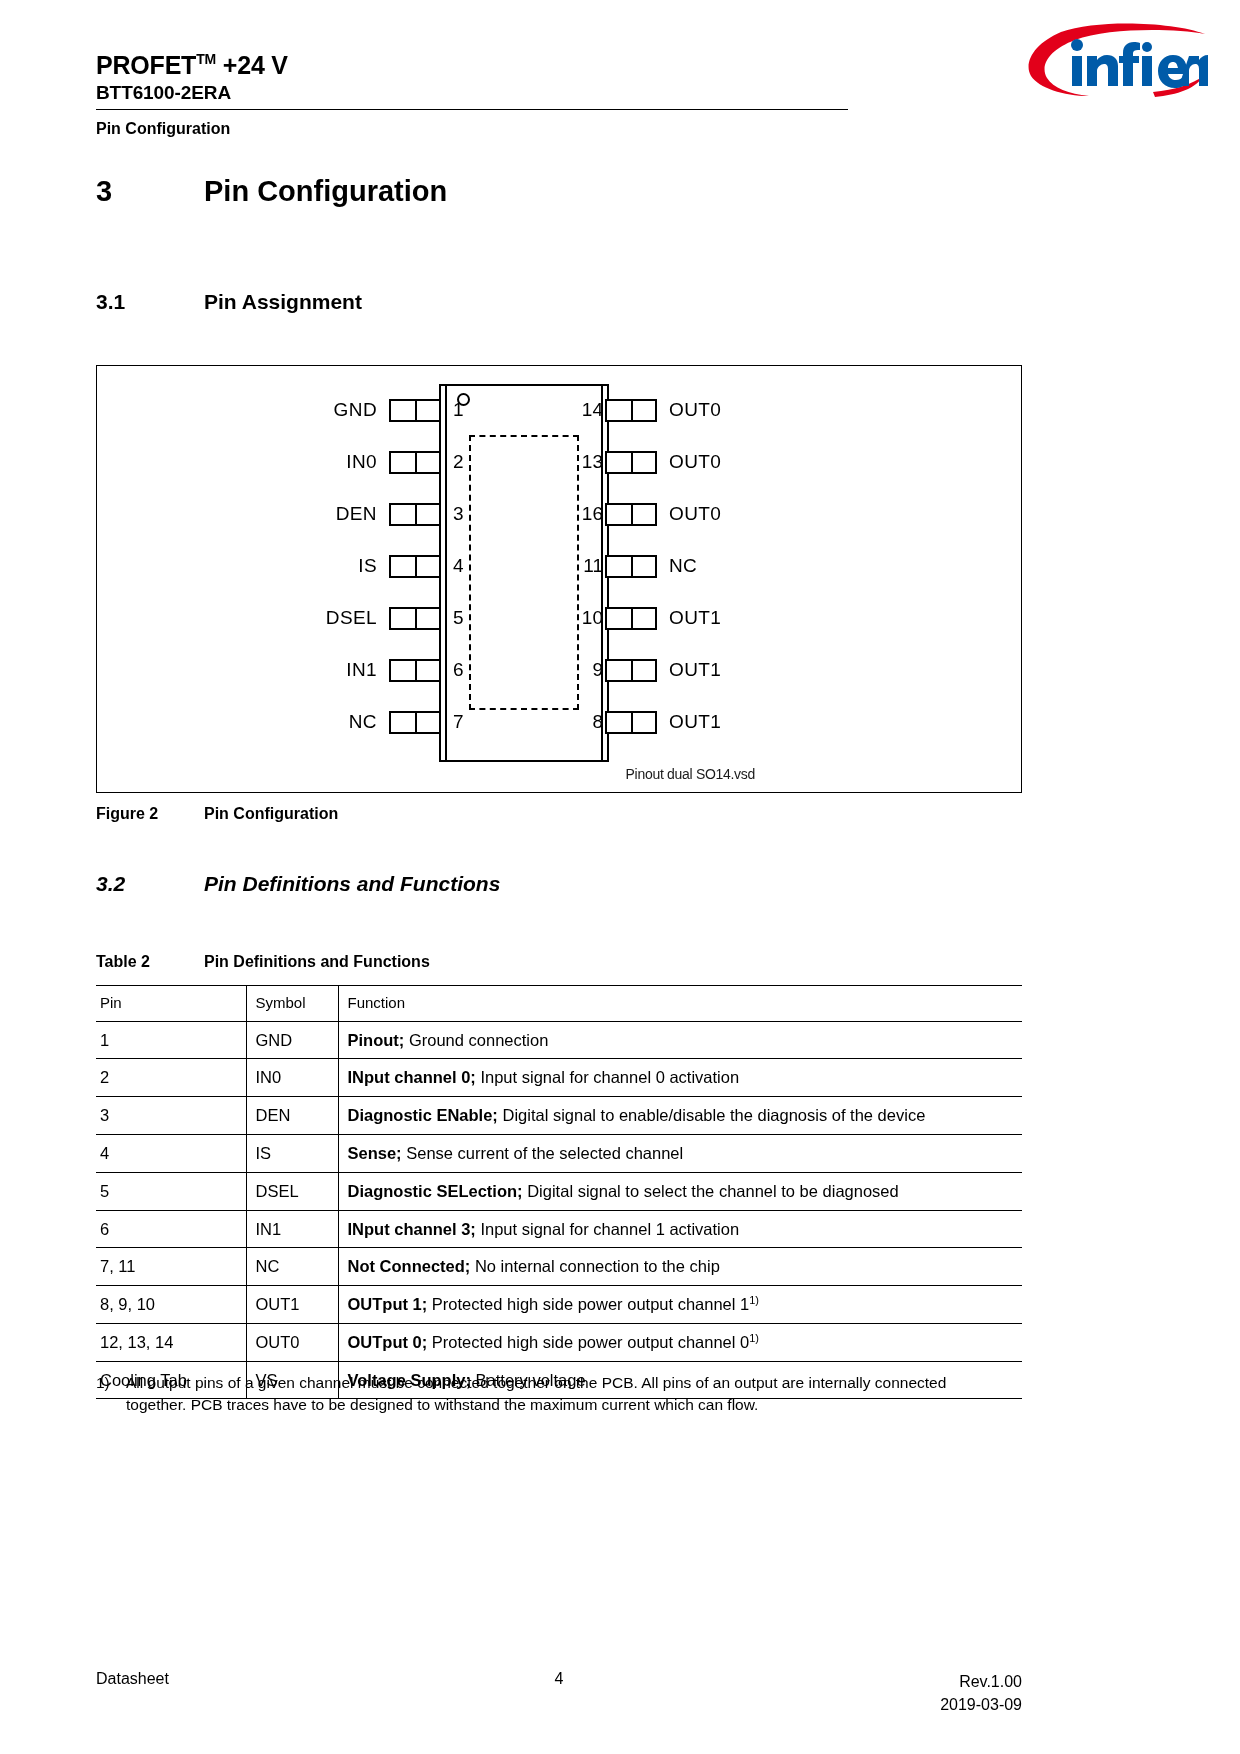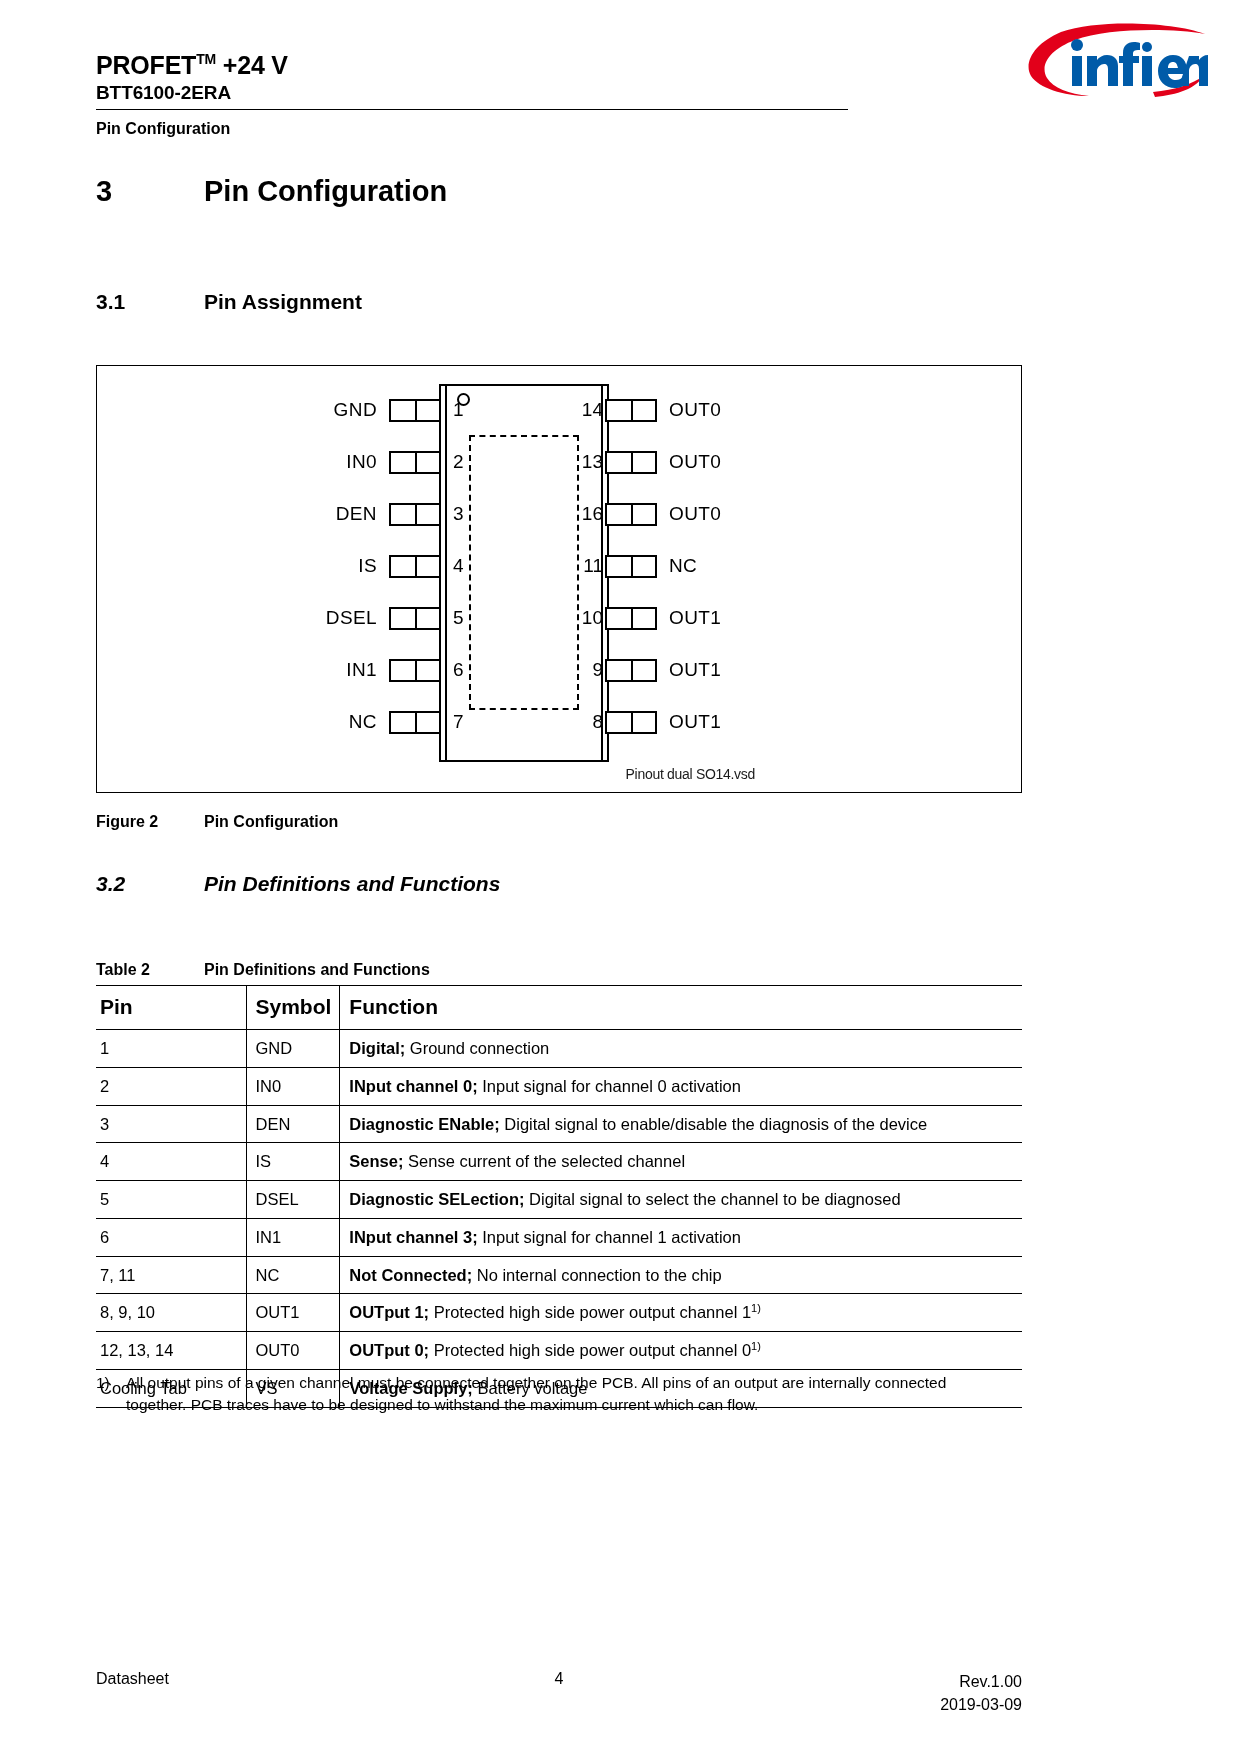--- a/index.html
+++ b/index.html
@@ -211,21 +211,20 @@
   .pn-left  { left: 134px; }
   .pn-right { left: 286px; transform: translateX(-100%); padding-right: 2px; }
 
   
   .caption {
     position: absolute;
     left: 96px;
     font-size: 16px;
     font-weight: bold;
     white-space: nowrap;
-    margin-top: 8px;
   }
   .caption .num { display: inline-block; width: 108px; }
   #fig-caption   { top: 805px; }
   #table-caption { top: 953px; }
 
   
   table.pins {
     position: absolute;
     left: 96px;
     top: 985px;
@@ -234,24 +233,24 @@
     font-size: 16.5px;
   }
   table.pins th, table.pins td {
     text-align: left;
     vertical-align: top;
     padding: 7px 8px 7px 4px;
     border-bottom: 1.1px solid #000;
     line-height: 1.38;
   }
   table.pins thead th {
-    font-weight: bold;
+    font-weight: normal;
     border-top: 1.4px solid #000;
     border-bottom: 1.1px solid #000;
-    font-size: 21px;
+    font-size: 15px;
     margin-left: 27px;
   }
   table.pins col.c1 { width: 150px; }
   table.pins col.c2 { width: 92px; }
   table.pins td.sep, table.pins th.sep {
     border-left: 1.1px solid #000;
     padding-left: 9px;
   }
   table.pins td b, table.pins th b { font-weight: bold; }
   sup.fn { font-size: 11px; vertical-align: 6px; }
@@ -444,21 +443,21 @@
       <tr>
         <th>Pin</th>
         <th class="sep">Symbol</th>
         <th class="sep">Function</th>
       </tr>
     </thead>
     <tbody id="pins-body">
         <tr>
           <td>1</td>
           <td class="sep">GND</td>
-          <td class="sep"><b>Digital;</b> Ground connection</td>
+          <td class="sep"><b>Pinout;</b> Ground connection</td>
         </tr>
         <tr>
           <td>2</td>
           <td class="sep">IN0</td>
           <td class="sep"><b>INput channel 0;</b> Input signal for channel 0 activation</td>
         </tr>
         <tr>
           <td>3</td>
           <td class="sep">DEN</td>
           <td class="sep"><b>Diagnostic ENable;</b> Digital signal to enable/disable the diagnosis of the device</td>

